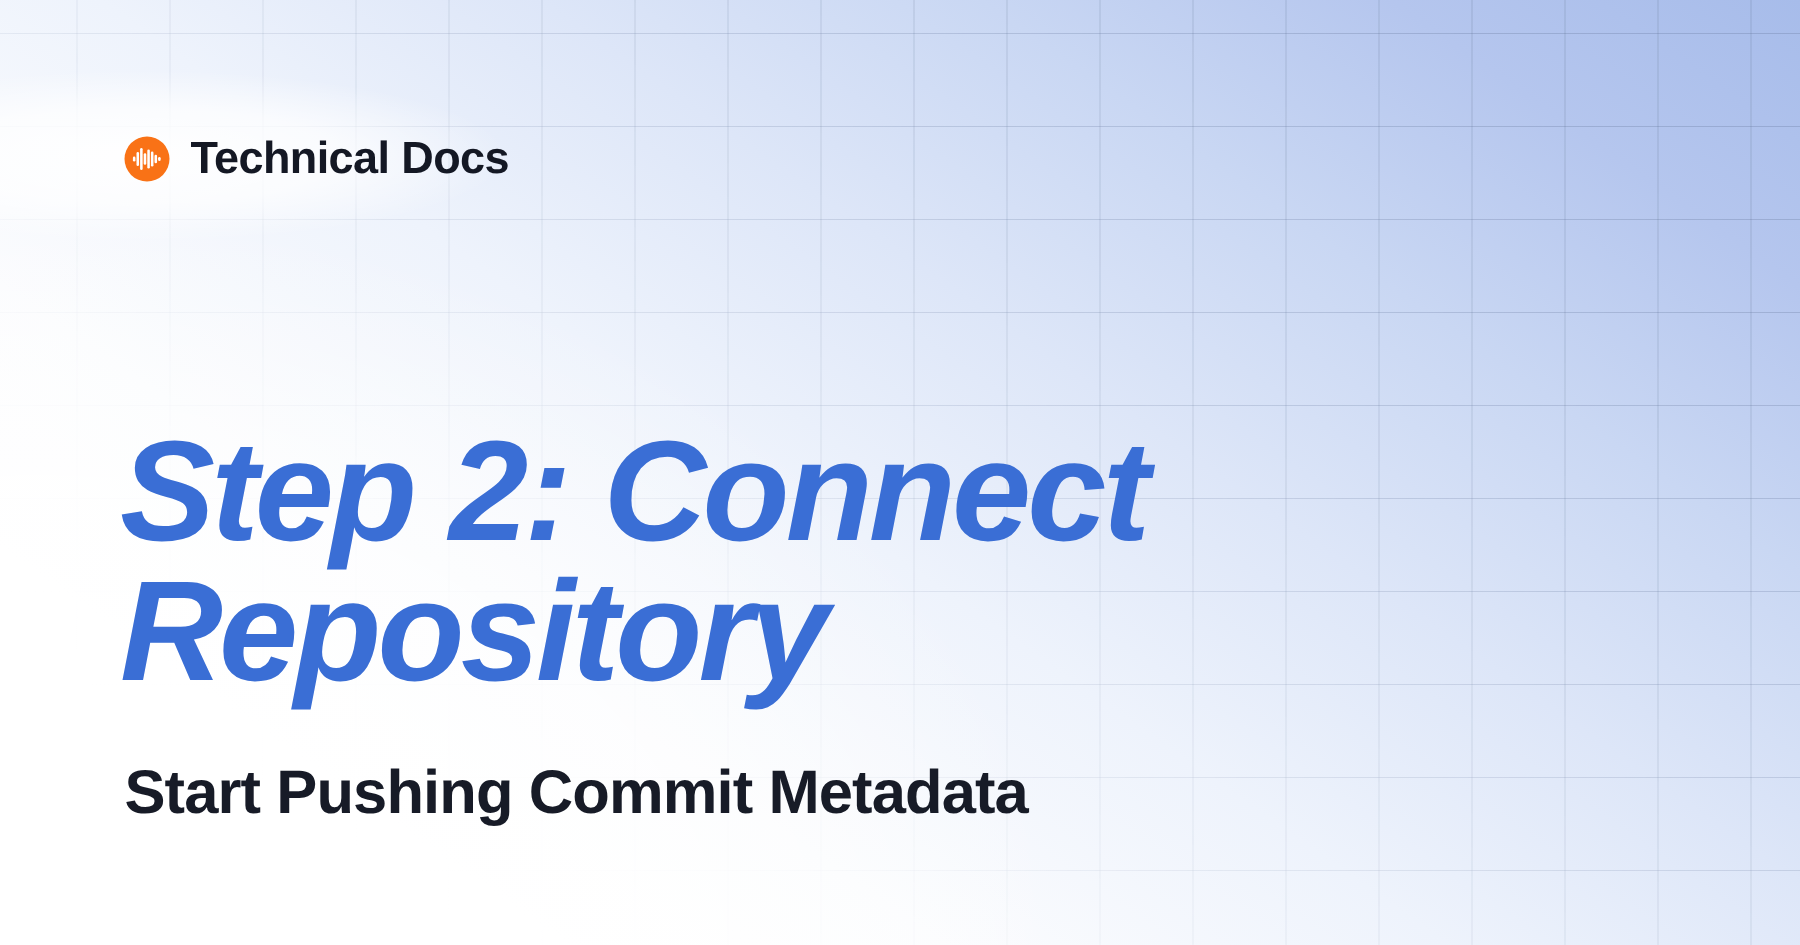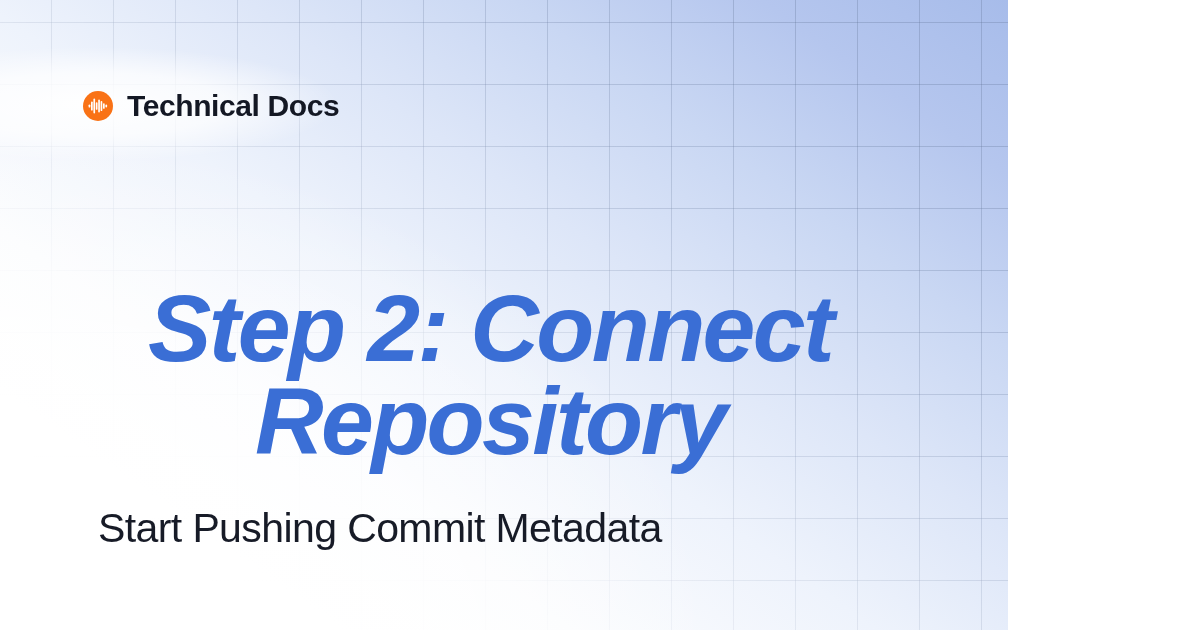--- a/index.html
+++ b/index.html
@@ -12,25 +12,24 @@
     background: #ffffff;
   }
 
   body {
     font-family: "Liberation Sans", "DejaVu Sans", sans-serif;
     -webkit-font-smoothing: antialiased;
   }
 
   .banner {
     position: relative;
-    width: 1008px;
+    width: 1200px;
     height: 630px;
     overflow: hidden;
     background: #e5e5e5;
-    text-align: center;
   }
 
   
   .bg-gradient {
     position: absolute;
     inset: 0;
     background:
       linear-gradient(35deg,
         #ffffff 0%,
         #ffffff 18%,
@@ -140,24 +139,24 @@
     font-size: 95px;
     font-weight: 700;
     line-height: 0.98;
     letter-spacing: -2.6px;
     color: #3a6ed5;
     font-style: italic;
   }
 
   .subhead {
     position: absolute;
-    left: 98px;
+    left: 83px;
     top: 505px;
     font-size: 41px;
-    font-weight: 400;
+    font-weight: 700;
     letter-spacing: -0.6px;
     color: #171b27;
     line-height: 1.15;
     white-space: nowrap;
   }
 </style>
 </head>
 <body>
 
 <div class="banner">

